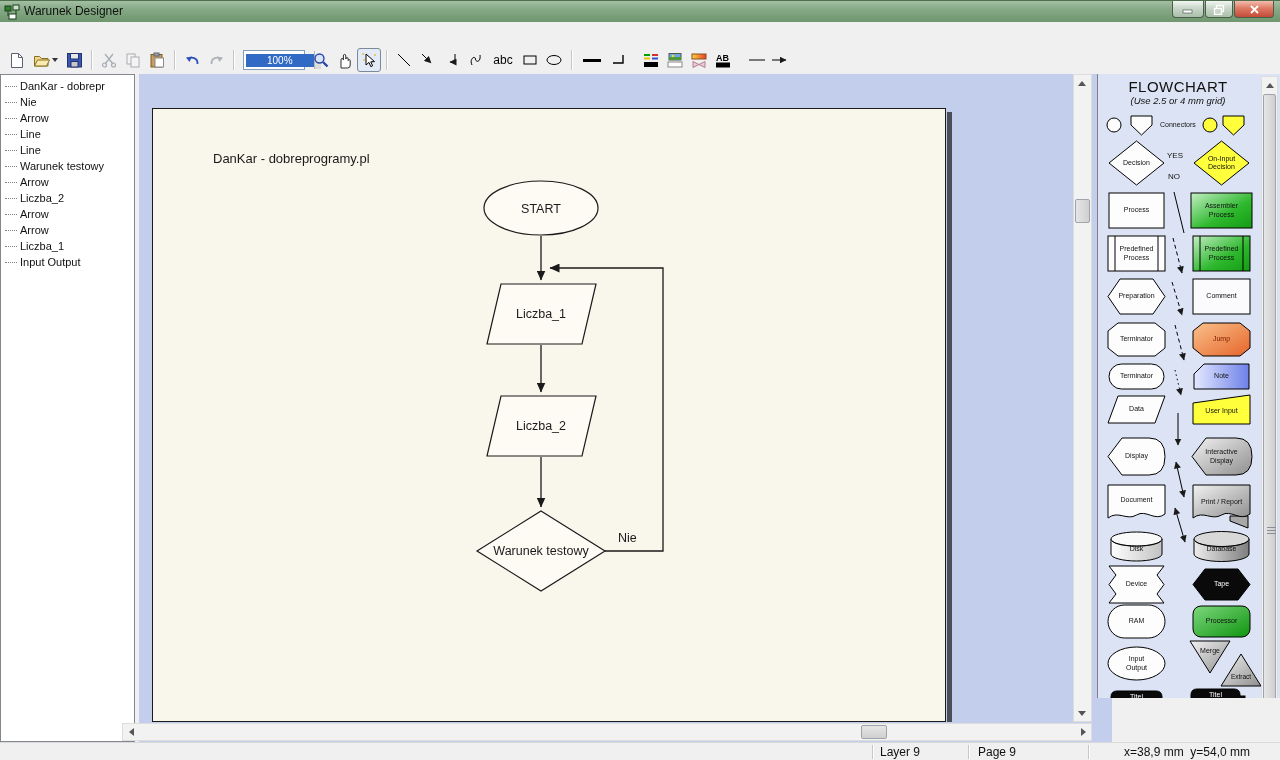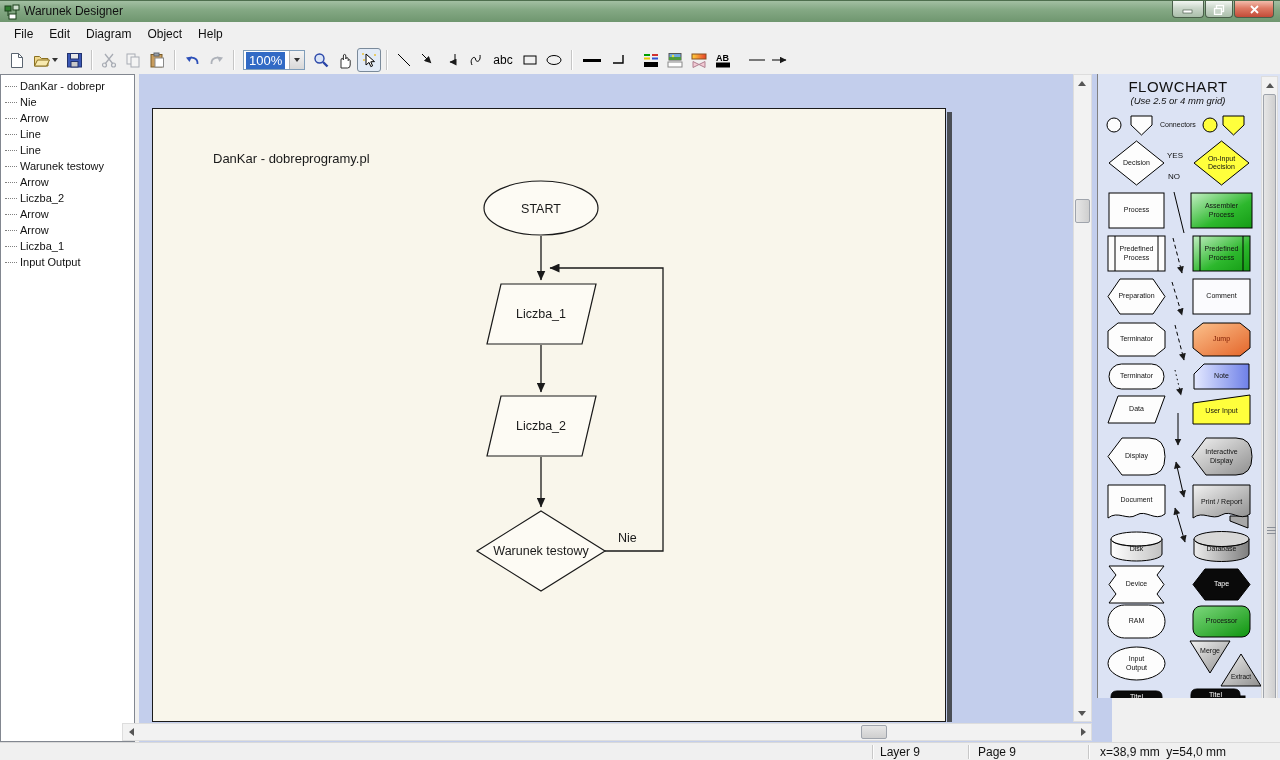--- a/index.html
+++ b/index.html
@@ -26,21 +26,21 @@
   
   #toolbar { left:0; top:46px; width:1280px; height:28px; background:#F0F0F0;
     display:flex; align-items:center; padding-left:4px; }
   .tbtn { width:24px; height:24px; display:flex; align-items:center; justify-content:center; border-radius:3px; }
   .tbtn.sel { background:#E2EBF7; border:1px solid #7A8A9A; }
   .tsep { width:1px; height:20px; background:#C6C6C6; margin:0 5px; box-shadow:1px 0 0 #fff; }
   .ddarrow { width:0; height:0; border-left:3.5px solid transparent; border-right:3.5px solid transparent;
     border-top:4px solid #333; margin-left:2px; }
   #zoombox { width:62px; height:20px; background:#fff; border:1px solid #7F9DB9; display:flex;
     align-items:center; margin:0 4px; padding-left:2px; }
-  #zoombox .zval { font-size:13px; background:#316AC5; color:#fff; padding:1px 3px; }
+  #zoombox .zval { font-size:10px; background:#316AC5; color:#fff; padding:1px 21px; }
   #zoombox .zdd { margin-left:auto; width:15px; height:18px; background:linear-gradient(180deg,#F4F4F4,#D8D8D8);
     border-left:1px solid #B5B5B5; display:flex; align-items:center; justify-content:center; }
 
   
   #treepanel { left:0; top:74px; width:135px; height:668px; background:#fff;
     border:1px solid #828790; overflow:hidden; }
   .trow { display:flex; align-items:center; height:16px; font-size:11px; color:#111; padding-left:4px; }
   .tdots { width:12px; border-top:1px dotted #808080; margin-right:3px; flex:none; }
 
   
@@ -71,21 +71,21 @@
   .shp svg { position:absolute; left:0; top:0; }
   .shp .lbl { position:relative; font-size:7px; line-height:1.15; text-align:center;
     color:#111; white-space:pre-line; }
   .lbl.white { color:#fff; }
   .smalllabel { position:absolute; font-size:8px; color:#111; }
 
   
   #statusbar { left:0; top:742px; width:1280px; height:18px; background:#F0F0F0;
     border-top:1px solid #D9D9D9; font-size:12px; color:#111; }
   .sdiv { position:absolute; top:2px; width:1px; height:14px; background:#C8C8C8; box-shadow:1px 0 0 #FDFDFD; }
-  .pre-space { white-space:pre; }
+  .pre-space { white-space:pre;margin-left:24px; }
 </style>
 </head>
 <body>
 
 <svg width="0" height="0" style="position:absolute">
   <defs>
     <marker id="ah" markerWidth="11" markerHeight="9" refX="9.5" refY="4.5" orient="auto" markerUnits="userSpaceOnUse">
       <path d="M0,0 L10,4.5 L0,9 Z" fill="#1A1A1A"></path>
     </marker>
     <marker id="ahs" markerWidth="8" markerHeight="7" refX="6.5" refY="3.5" orient="auto" markerUnits="userSpaceOnUse">
@@ -157,27 +157,20 @@
     </div>
     <div class="capbtn close" style="left:1234px;width:40px">
       <div class="capglyph">
           <svg width="11" height="11">
             <path d="M2,2 L9,9 M9,2 L2,9" stroke="#fff" stroke-width="1.8"></path>
           </svg>
         </div>
     </div>
   </div>
 
-  <div id="menubar" class="abs">
-    <span class="menu-item">File</span>
-    <span class="menu-item">Edit</span>
-    <span class="menu-item">Diagram</span>
-    <span class="menu-item">Object</span>
-    <span class="menu-item">Help</span>
-  </div>
 
   <div id="toolbar" class="abs">
     <div class="tbtn">
       <svg width="17" height="17">
         <path d="M3.5,1.5 h7 l4,4 v10 h-11 z" fill="#fff" stroke="#5A6470"></path>
         <path d="M10.5,1.5 v4 h4" fill="none" stroke="#5A6470"></path>
       </svg>
     </div>
     <div class="tbtn" style="width:34px">
       <svg width="17" height="17">

